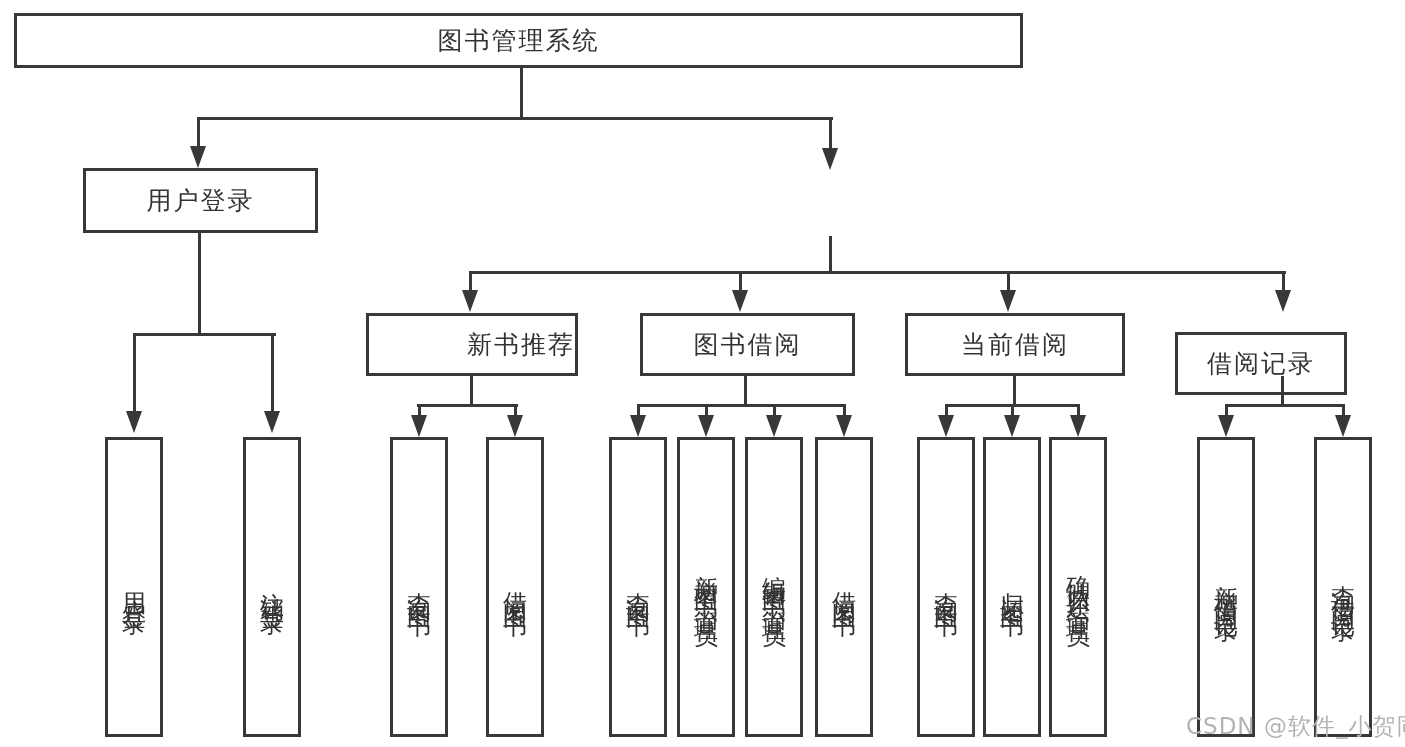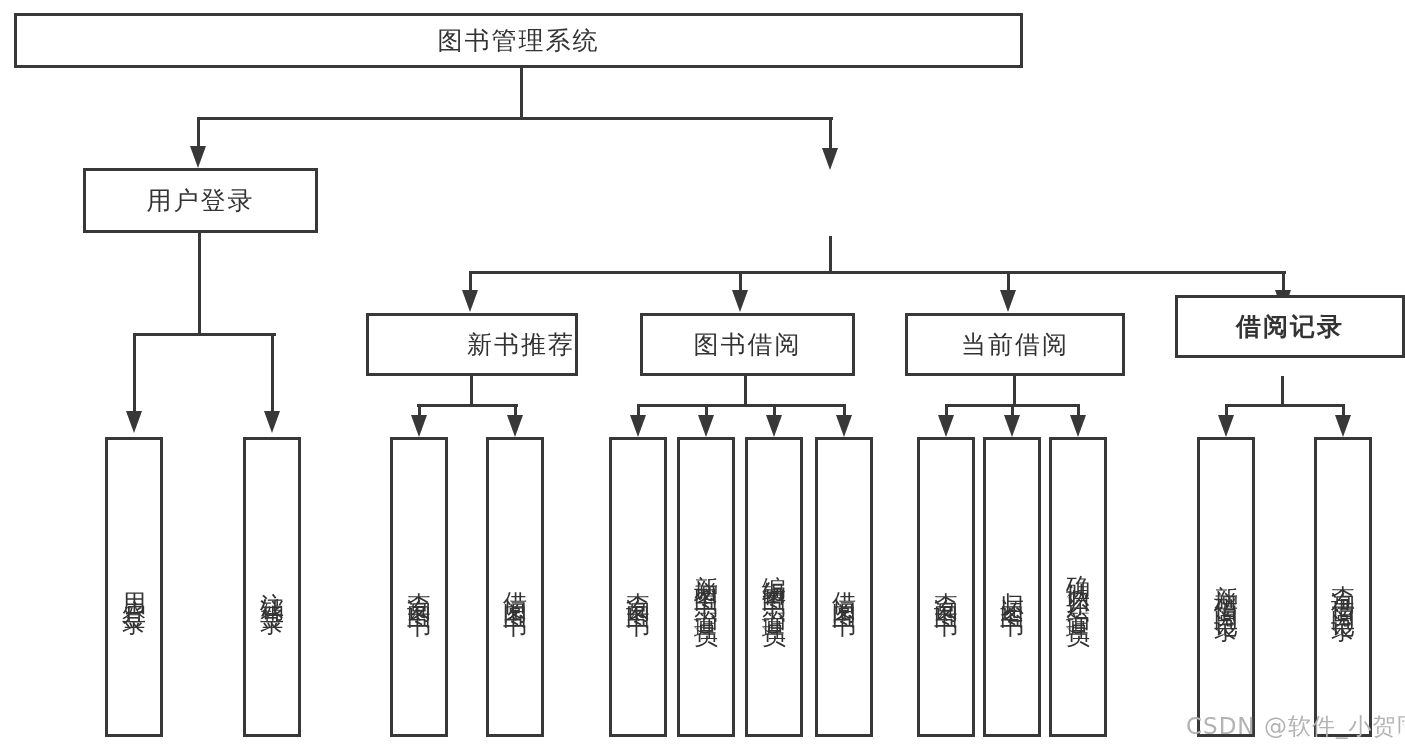--- a/index.html
+++ b/index.html
@@ -3,21 +3,20 @@
 <meta charset="utf-8">
 <style>
   html, body { margin: 0; padding: 0; background: #ffffff; }
   .canvas {
     position: relative;
     width: 1405px;
     height: 747px;
     background: #ffffff;
     overflow: hidden;
     font-family: "DejaVu Sans", sans-serif;
-    border-radius: 31px;
   }
   
   .box {
     position: absolute;
     box-sizing: border-box;
     border: 3px solid #383838;
     background: #ffffff;
     display: flex;
     align-items: center;
     justify-content: center;
@@ -108,21 +107,21 @@
 
   <div class="box" style="left:366px; top:313px; width:212px; height:63px;justify-content:flex-end;">
     <span>新书推荐</span>
   </div>
   <div class="box" style="left:640px; top:313px; width:215px; height:63px;">
     <span>图书借阅</span>
   </div>
   <div class="box" style="left:905px; top:313px; width:220px; height:63px;">
     <span>当前借阅</span>
   </div>
-  <div class="box" style="left:1175px; top:295px; width:230px; height:63px;font-weight:bold;">
+  <div class="box" style="left:1175px; top:332px; width:172px; height:63px;">
     <span>借阅记录</span>
   </div>
 
   <div class="v" style="left:470px; top:376px; height:31px;"></div>
   <div class="h" style="left:417px; top:404px; width:101px;"></div>
   <div class="v" style="left:418px; top:404px; height:13px;"></div>
   <div class="ah" style="left:411px; top:415px;"></div>
   <div class="v" style="left:514px; top:404px; height:13px;"></div>
   <div class="ah" style="left:507px; top:415px;"></div>
 

